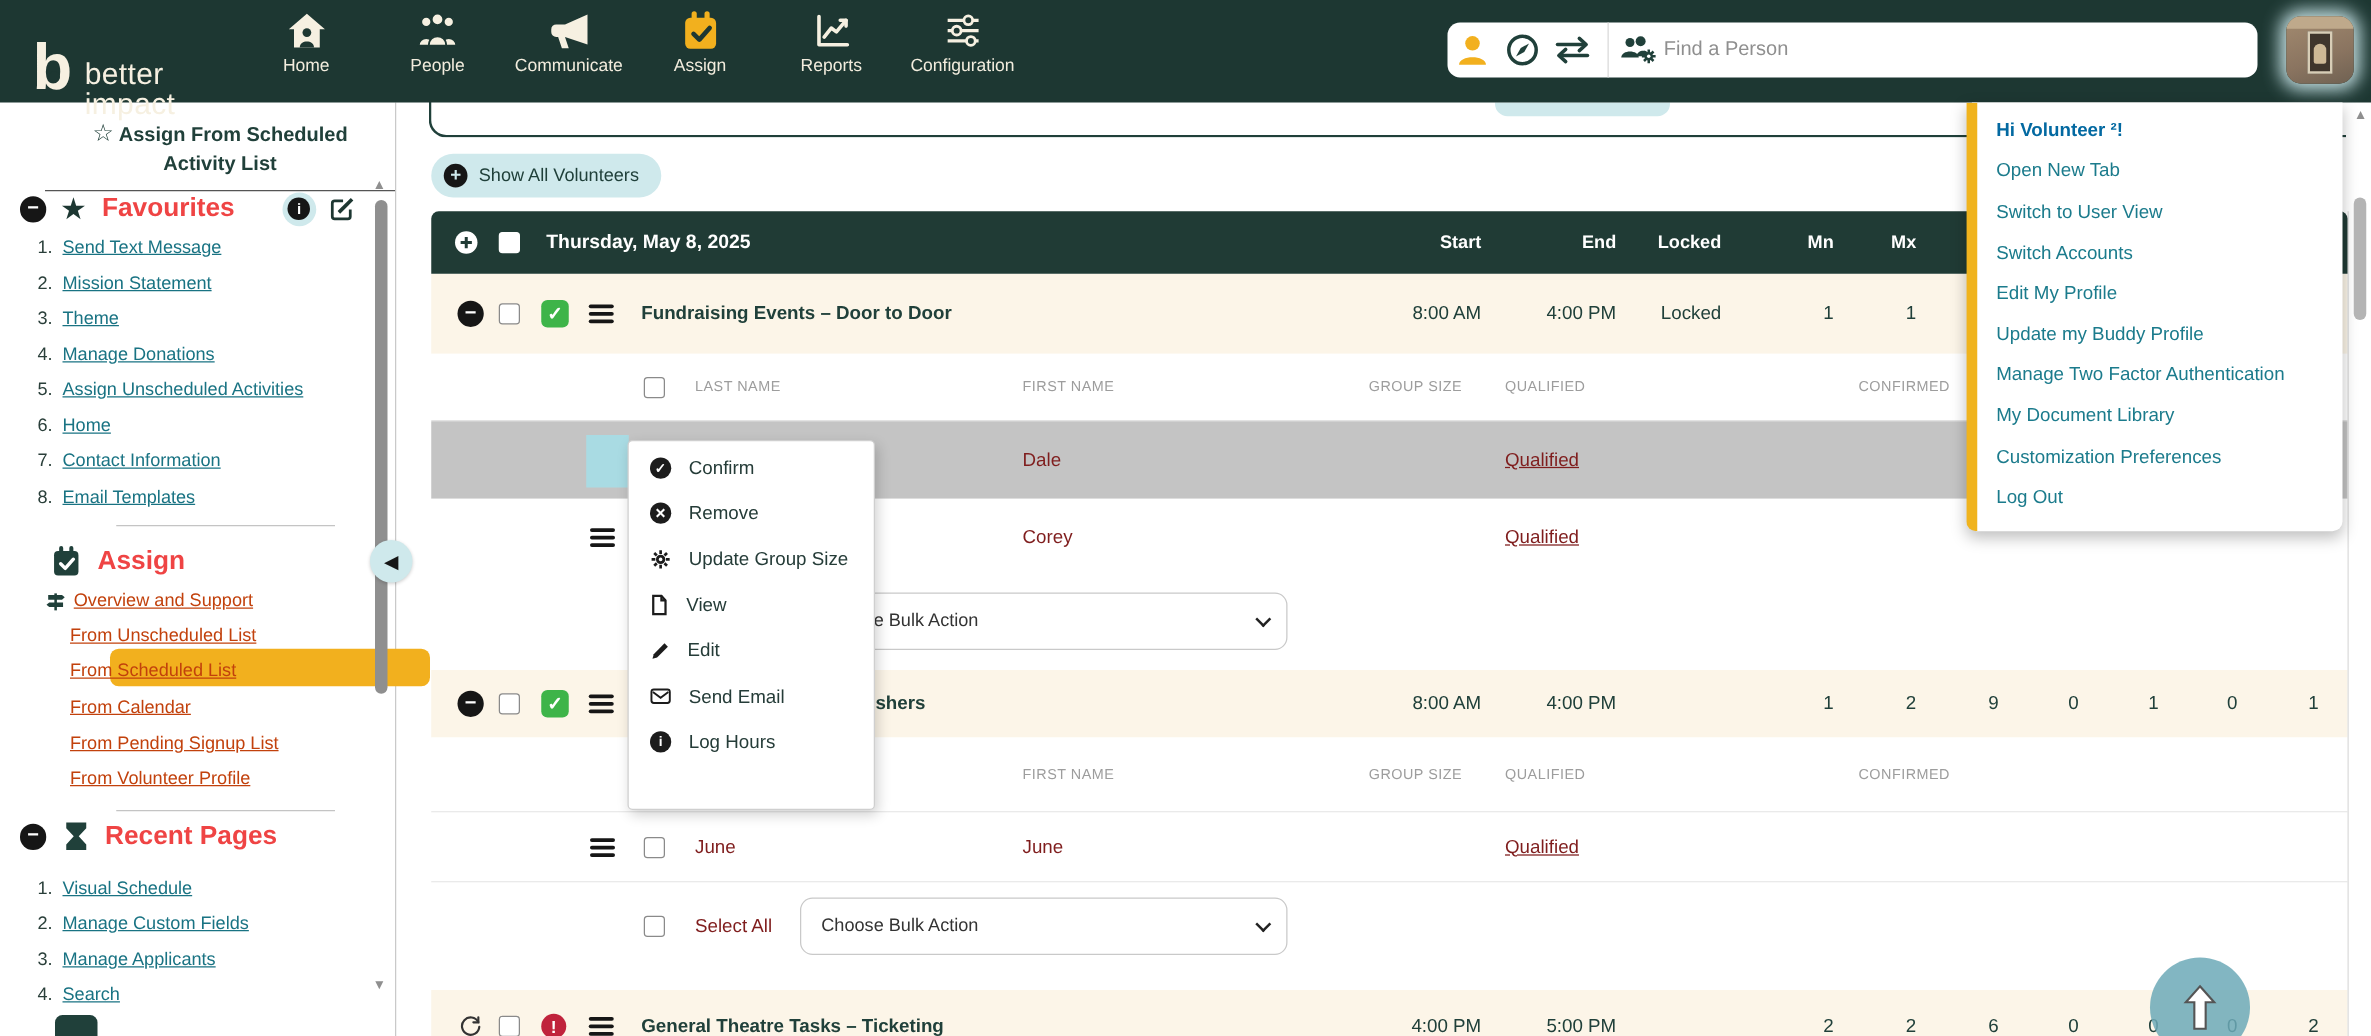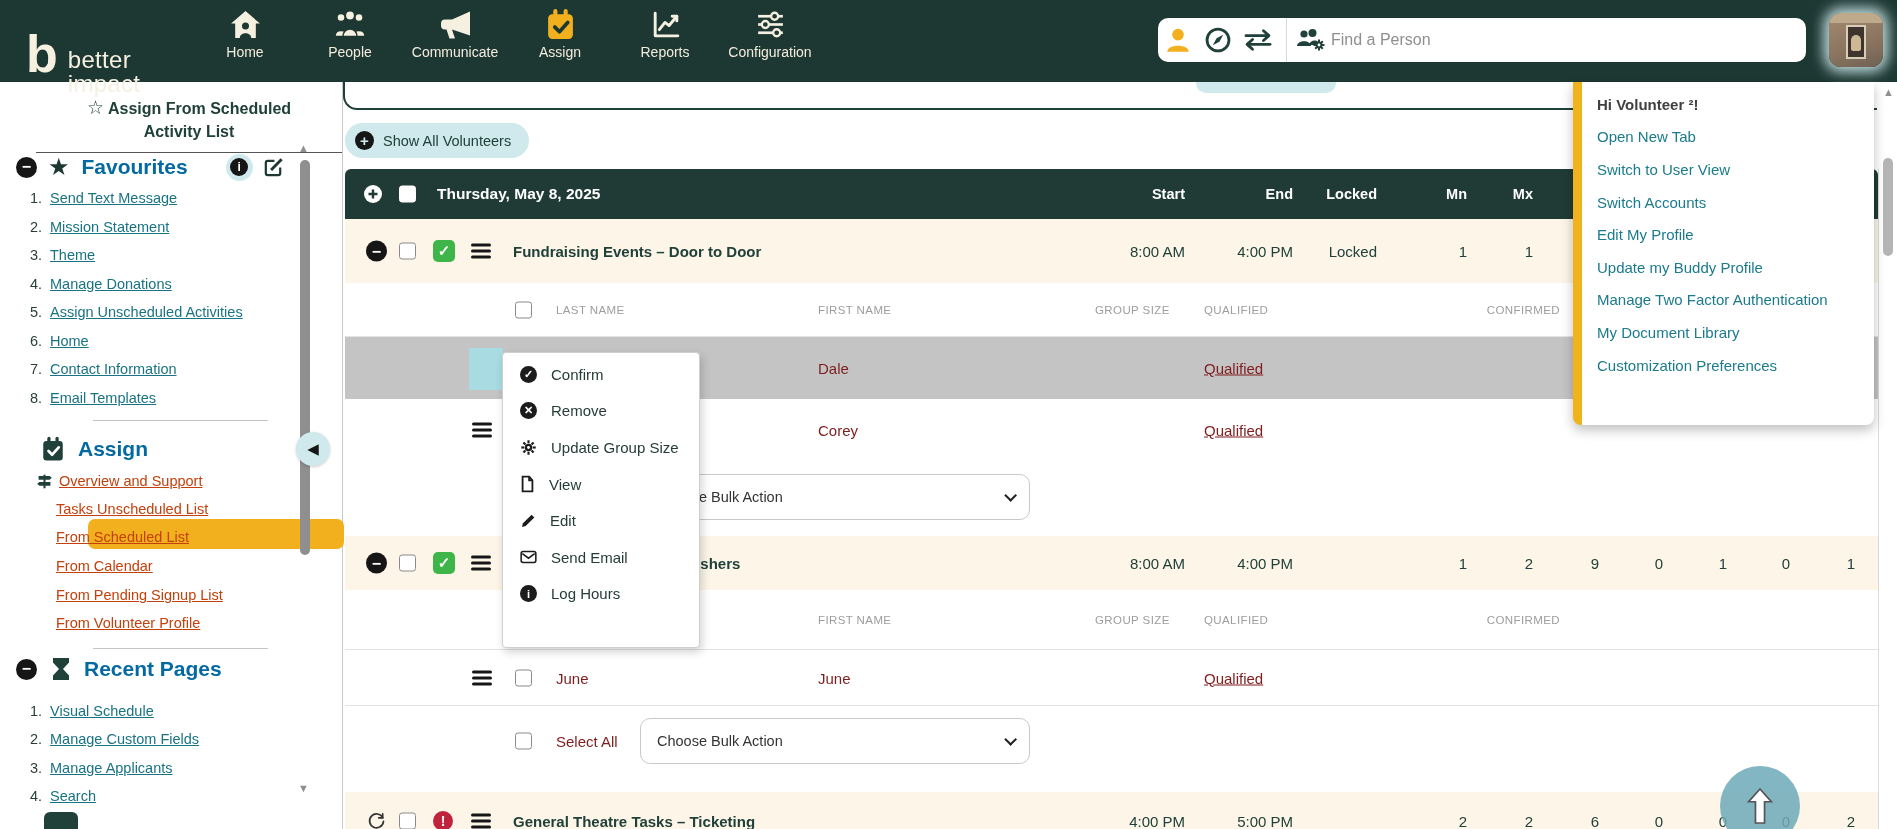--- a/index.html
+++ b/index.html
@@ -22,25 +22,25 @@
   #find-input { border:none; outline:none; font-size:16px; color:#333; flex:1; height:40px;
     font-family:"Liberation Sans",sans-serif; background:transparent; }
   #find-input::placeholder { color:#8f8f8f; }
   #avatar { position:absolute; left:1829px; top:13px; width:54px; height:54px; border-radius:12px; overflow:hidden;
     box-shadow:0 0 14px 5px rgba(205,233,236,.95); background:linear-gradient(160deg,#a38b70,#8a7460 60%,#6f6152); cursor:pointer; z-index:52; }
   #avatar .door { position:absolute; left:17px; top:12px; width:20px; height:34px; background:#3f352c; border:2px solid #d8cdb6; }
   #avatar .dog { position:absolute; left:22px; top:22px; width:10px; height:16px; border-radius:5px 5px 2px 2px; background:#cdb896; }
   #avatar .roof { position:absolute; left:0; top:0; width:54px; height:10px; background:#bfa98b; }
 
   
-  #sidebar { position:absolute; left:0; top:82px; width:343px; height:747px; background:#fff; border-right:1px solid #c9c9c9; z-index:15;padding-left:36px; }
+  #sidebar { position:absolute; left:0; top:82px; width:317px; height:747px; background:#fff; border-right:1px solid #c9c9c9; z-index:15;padding-left:36px; }
   #sb-title { padding:13px 26px 10px; text-align:center; font-size:16px; font-weight:700; line-height:1.35; border-bottom:1px solid #555; }
   #sb-title .star { font-size:19px; font-weight:400; margin-right:4px; }
   .sec-head { position:absolute; left:0; width:300px; height:34px; }
-  .sec-title { font-size:21px; font-weight:700; color:#0369a1; }
+  .sec-title { font-size:21px; font-weight:700; color:#ef4444; }
   .minus-circle { width:21px; height:21px; border-radius:50%; background:#161616; color:#fff; display:flex; align-items:center; justify-content:center; font-size:16px; font-weight:700; line-height:1; cursor:pointer; }
   .num-item { position:absolute; left:0; width:290px; height:29px; display:flex; align-items:center; }
   .num-item .num { width:42px; text-align:right; font-size:14.5px; color:#2a3f3a; }
   .slink { margin-left:8px; font-size:14.5px; color:#197383; text-decoration:underline; cursor:pointer; }
   .divider { position:absolute; left:93px; width:175px; height:1px; background:#c4c4c4; }
   .aslink { position:absolute; left:56px; height:26px; display:flex; align-items:center; font-size:14.5px; }
   .aslink a { color:#c2410c; text-decoration:underline; cursor:pointer; }
   .active-pill { position:absolute; left:32px; top:-5px; width:256px; height:30px; background:#f2b01e; border-radius:7px; z-index:-1; }
   .info-halo { width:27px; height:27px; border-radius:50%; background:#cfe9ec; display:flex; align-items:center; justify-content:center; cursor:pointer; }
   .info-core { width:18px; height:18px; border-radius:50%; background:#161616; color:#fff; font-size:12px; font-weight:700; display:flex; align-items:center; justify-content:center; }
@@ -83,21 +83,21 @@
   
   #ctxmenu { position:absolute; left:502px; top:352px; width:198px; height:296px; background:#fff; border:1px solid #cfcfcf; border-radius:4px; box-shadow:2px 4px 10px rgba(0,0,0,.18); z-index:40; padding-top:3px; }
   .ctx-item { height:36.6px; display:flex; align-items:center; padding-left:17px; gap:14px; cursor:pointer; }
   .ctx-item .lbl { font-size:15px; color:#253c38; }
   .dark-circ { width:17px; height:17px; border-radius:50%; background:#1c1c1c; color:#fff; display:flex; align-items:center; justify-content:center; font-size:11px; font-weight:700; flex:none; }
   #burger-hl { position:absolute; left:469px; top:348px; width:34px; height:42px; background:#a9dbe3; z-index:39; }
 
   
   #usermenu { position:absolute; left:1573px; top:82px; width:301px; height:343px; background:#fff; border-left:9px solid #f0b31d; border-radius:0 0 8px 8px; box-shadow:0 5px 12px rgba(0,0,0,.25); z-index:55; padding-top:6px; }
   .um-item { height:32.6px; display:flex; align-items:center; padding-left:15px; font-size:15px; color:#1b7b8c; cursor:pointer; white-space:nowrap; }
-  .um-item.first { color:#404040; font-weight:700; }
+  .um-item.first { color:#0369a1; font-weight:700; }
 
   
   #scrolltop { position:absolute; left:1720px; top:766px; width:80px; height:80px; border-radius:50%; background:rgba(108,169,183,.85); display:flex; align-items:center; justify-content:center; z-index:30; cursor:pointer; }
   #pg-up { position:absolute; left:1883px; top:86px; font-size:11px; color:#8f8f8f; z-index:60; cursor:pointer; }
   #pg-thumb { position:absolute; left:1883px; top:158px; width:10px; height:98px; background:#b4b4b4; border-radius:5px; z-index:60; cursor:pointer; }
 
   .red-circ { width:20px; height:20px; border-radius:50%; background:#c0233c; color:#fff; font-size:14px; font-weight:700; display:flex; align-items:center; justify-content:center; }
   svg { display:block; }
 </style>
 </head>
@@ -298,21 +298,21 @@
     <span style="margin-right:6px">
       <svg width="17" height="17" viewBox="0 0 20 20" fill="#20403a">
           <rect x="8.8" y="2" width="2.4" height="16"></rect>
           <path d="M3 3.5 h13 l2.6 2.2 -2.6 2.2 H3 Z"></path>
           <path d="M17 10.5 h-13 l-2.6 2.2 2.6 2.2 h13 Z"></path>
         </svg>
     </span>
     <a>Overview and Support</a>
   </div>
   <div class="aslink" style="top:414px">
-      <a>Tasks Unscheduled List</a>
+      <a>From Unscheduled List</a>
     </div>
   <div class="aslink" style="top:442px">
     <span class="active-pill"></span>
     <a>From Scheduled List</a>
   </div>
   <div class="aslink" style="top:471px">
       <a>From Calendar</a>
     </div>
   <div class="aslink" style="top:500px">
       <a>From Pending Signup List</a>
@@ -581,20 +581,21 @@
 <div id="usermenu">
   <div class="um-item first">Hi Volunteer ²!</div>
   <div class="um-item">Open New Tab</div>
   <div class="um-item">Switch to User View</div>
   <div class="um-item">Switch Accounts</div>
   <div class="um-item">Edit My Profile</div>
   <div class="um-item">Update my Buddy Profile</div>
   <div class="um-item">Manage Two Factor Authentication</div>
   <div class="um-item">My Document Library</div>
   <div class="um-item">Customization Preferences</div>
+  <div class="um-item">Log Out</div>
 </div>
 
 <div id="scrolltop">
   <svg width="34" height="40" viewBox="0 0 24 28">
       <path d="M12 2 L20 11 H15.2 V26 H8.8 V11 H4 Z" fill="#fff" stroke="#555" stroke-width="1.2"></path>
     </svg>
 </div>
 <span id="pg-up">▲</span>
 <div id="pg-thumb"></div>
 

